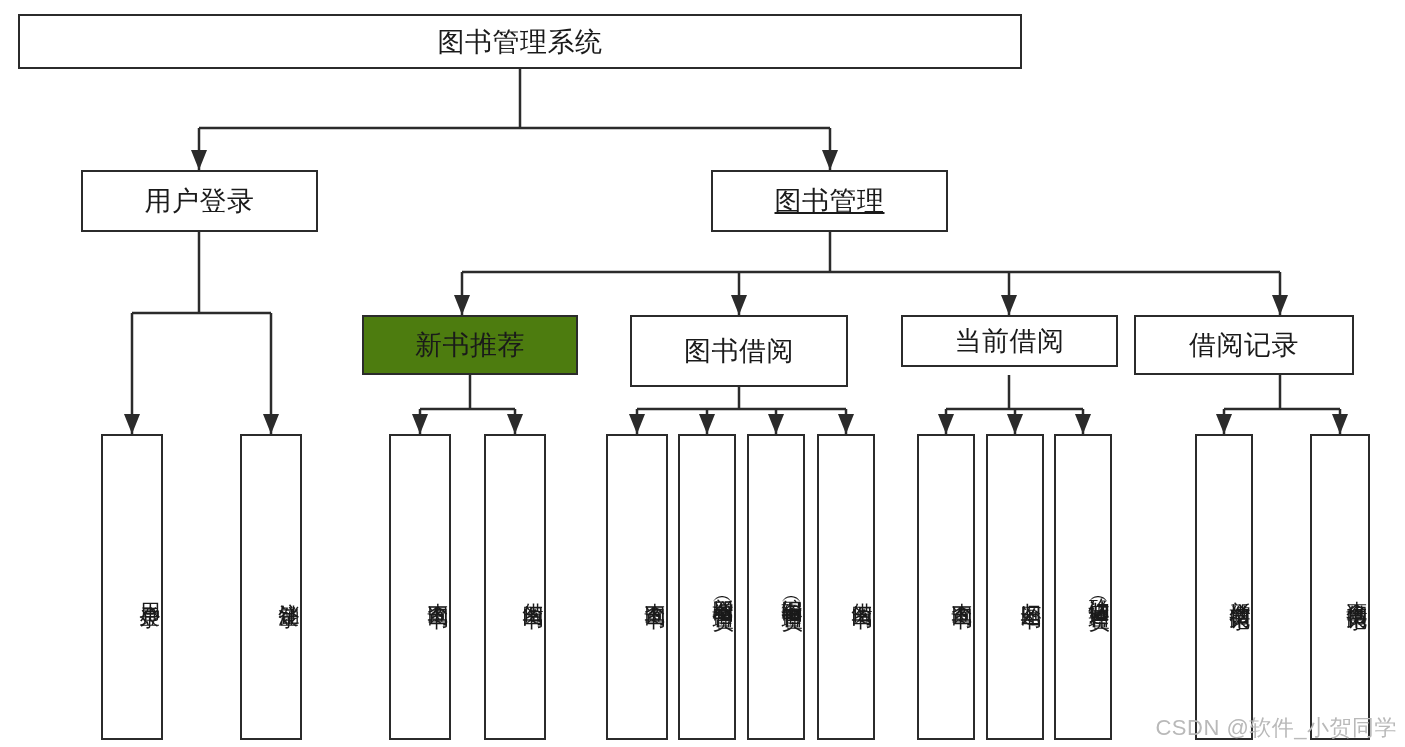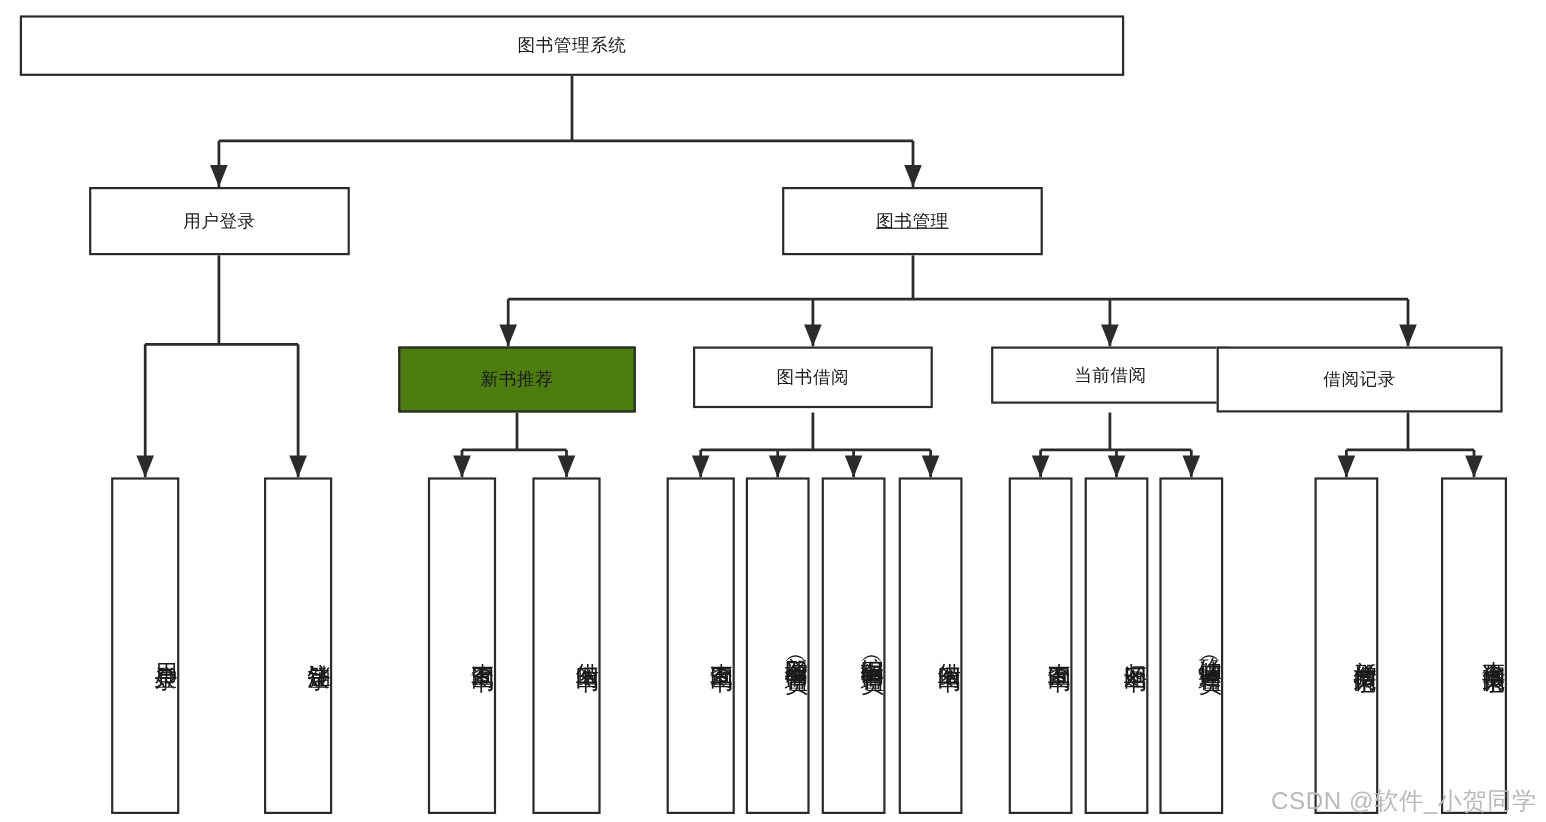--- a/index.html
+++ b/index.html
@@ -29,21 +29,21 @@
     position: absolute;
     box-sizing: border-box;
     background: #ffffff;
     border: 2px solid #2b2b2b;
     display: flex;
     align-items: center;
     justify-content: center;
     color: #1a1a1a;
   }
   .node.horiz {
-    font-size: 16px;
+    font-size: 27px;
     letter-spacing: 0.5px;
   }
   .node.vert {
     writing-mode: vertical-rl;
     text-orientation: upright;
     font-size: 21px;
     letter-spacing: 2px;
     line-height: 1;
     padding-top: 6px;
     align-items: flex-start;
@@ -134,27 +134,27 @@
       </div>
       <div class="node horiz" style="left: 81px; top: 170px; width: 237px; height: 62px; border-color: rgb(43, 43, 43); background: rgb(255, 255, 255); color: rgb(26, 26, 26);">
         <span class="label">用户登录</span>
       </div>
       <div class="node horiz" style="left: 711px; top: 170px; width: 237px; height: 62px; border-color: rgb(43, 43, 43); background: rgb(255, 255, 255); color: rgb(26, 26, 26); text-decoration: underline;">
         <span class="label">图书管理</span>
       </div>
       <div class="node horiz" style="left: 362px; top: 315px; width: 216px; height: 60px; border-color: rgb(43, 43, 43); background: #4d7c0f; color: rgb(26, 26, 26);">
         <span class="label">新书推荐</span>
       </div>
-      <div class="node horiz" style="left: 630px; top: 315px; width: 218px; height: 56px; border-color: rgb(43, 43, 43); background: rgb(255, 255, 255); color: rgb(26, 26, 26);">
+      <div class="node horiz" style="left: 630px; top: 315px; width: 218px; height: 72px; border-color: rgb(43, 43, 43); background: rgb(255, 255, 255); color: rgb(26, 26, 26);">
         <span class="label">图书借阅</span>
       </div>
       <div class="node horiz" style="left: 901px; top: 315px; width: 217px; height: 52px; border-color: rgb(43, 43, 43); background: rgb(255, 255, 255); color: rgb(26, 26, 26);">
         <span class="label">当前借阅</span>
       </div>
-      <div class="node horiz" style="left: 1106px; top: 315px; width: 260px; height: 60px; border-color: rgb(43, 43, 43); background: rgb(255, 255, 255); color: rgb(26, 26, 26);">
+      <div class="node horiz" style="left: 1134px; top: 315px; width: 220px; height: 60px; border-color: rgb(43, 43, 43); background: rgb(255, 255, 255); color: rgb(26, 26, 26);">
         <span class="label">借阅记录</span>
       </div>
       <div class="node vert" style="left: 101px; top: 434px; width: 62px; height: 306px; border-color: rgb(43, 43, 43); background: rgb(255, 255, 255); color: rgb(26, 26, 26);">
         <span class="label">用户登录</span>
       </div>
       <div class="node vert" style="left: 240px; top: 434px; width: 62px; height: 306px; border-color: rgb(43, 43, 43); background: rgb(255, 255, 255); color: rgb(26, 26, 26);">
         <span class="label">注销登录</span>
       </div>
       <div class="node vert" style="left: 389px; top: 434px; width: 62px; height: 306px; border-color: rgb(43, 43, 43); background: rgb(255, 255, 255); color: rgb(26, 26, 26);">
         <span class="label">查询图书</span>

